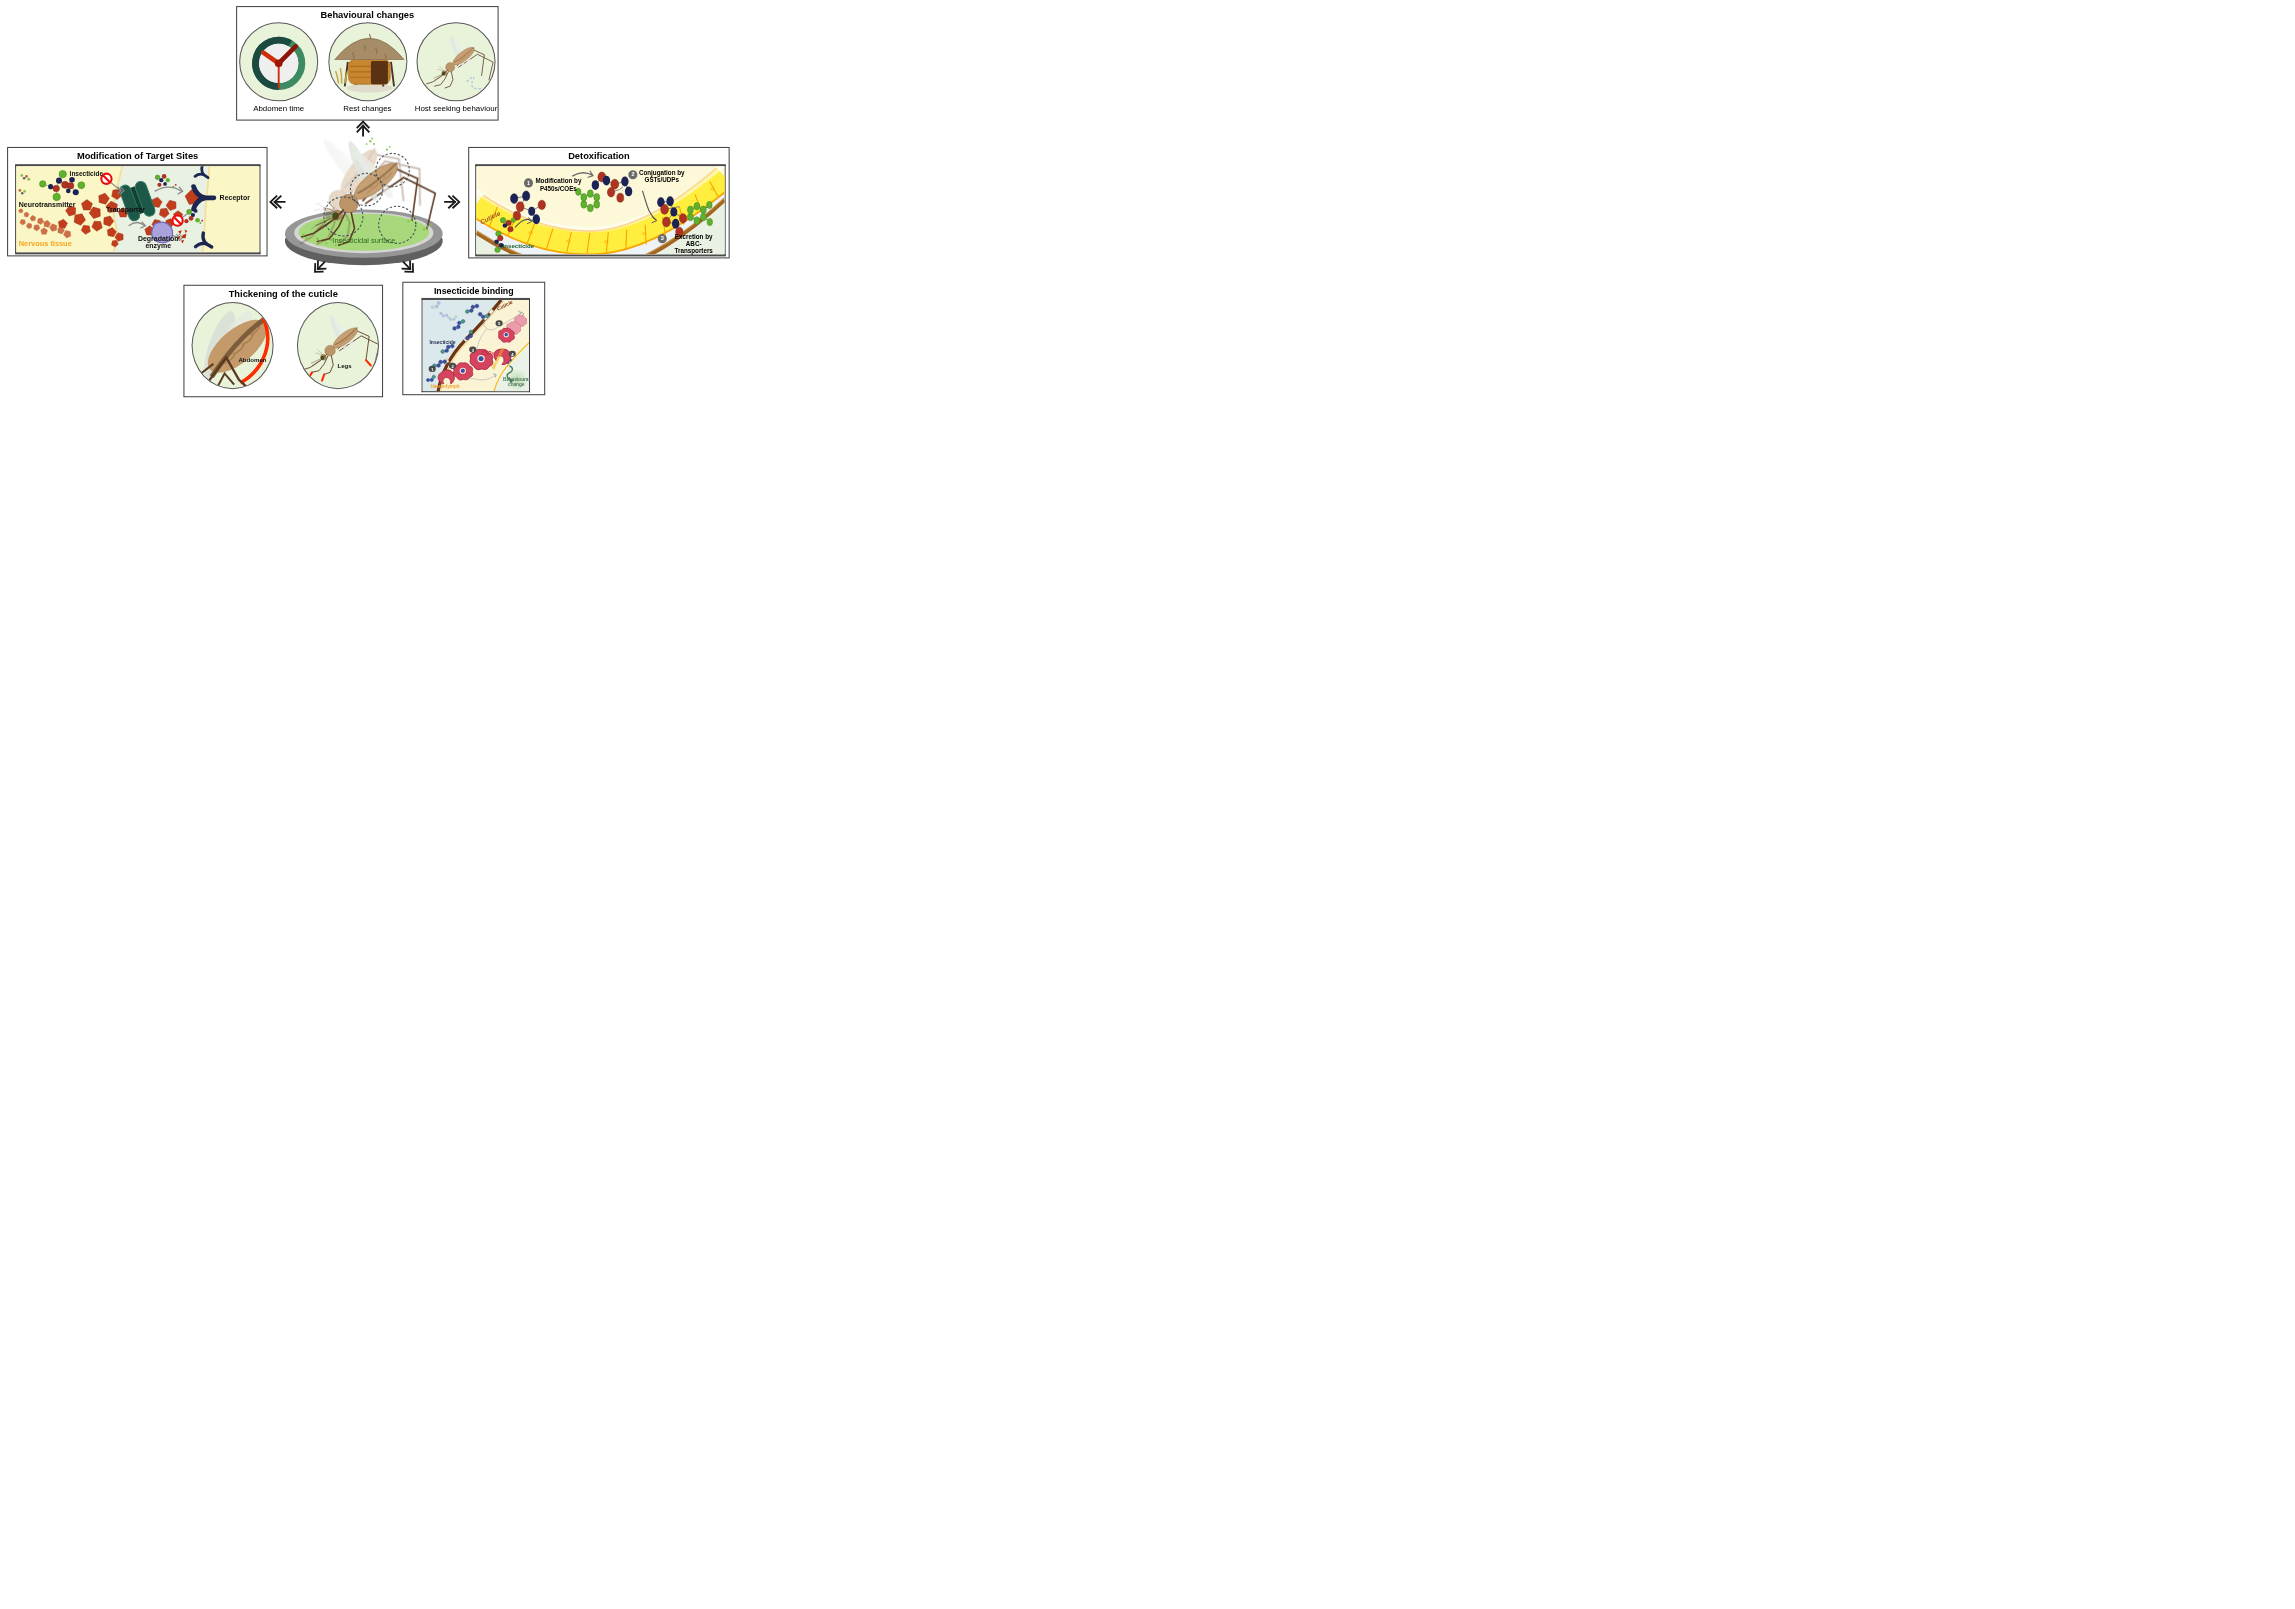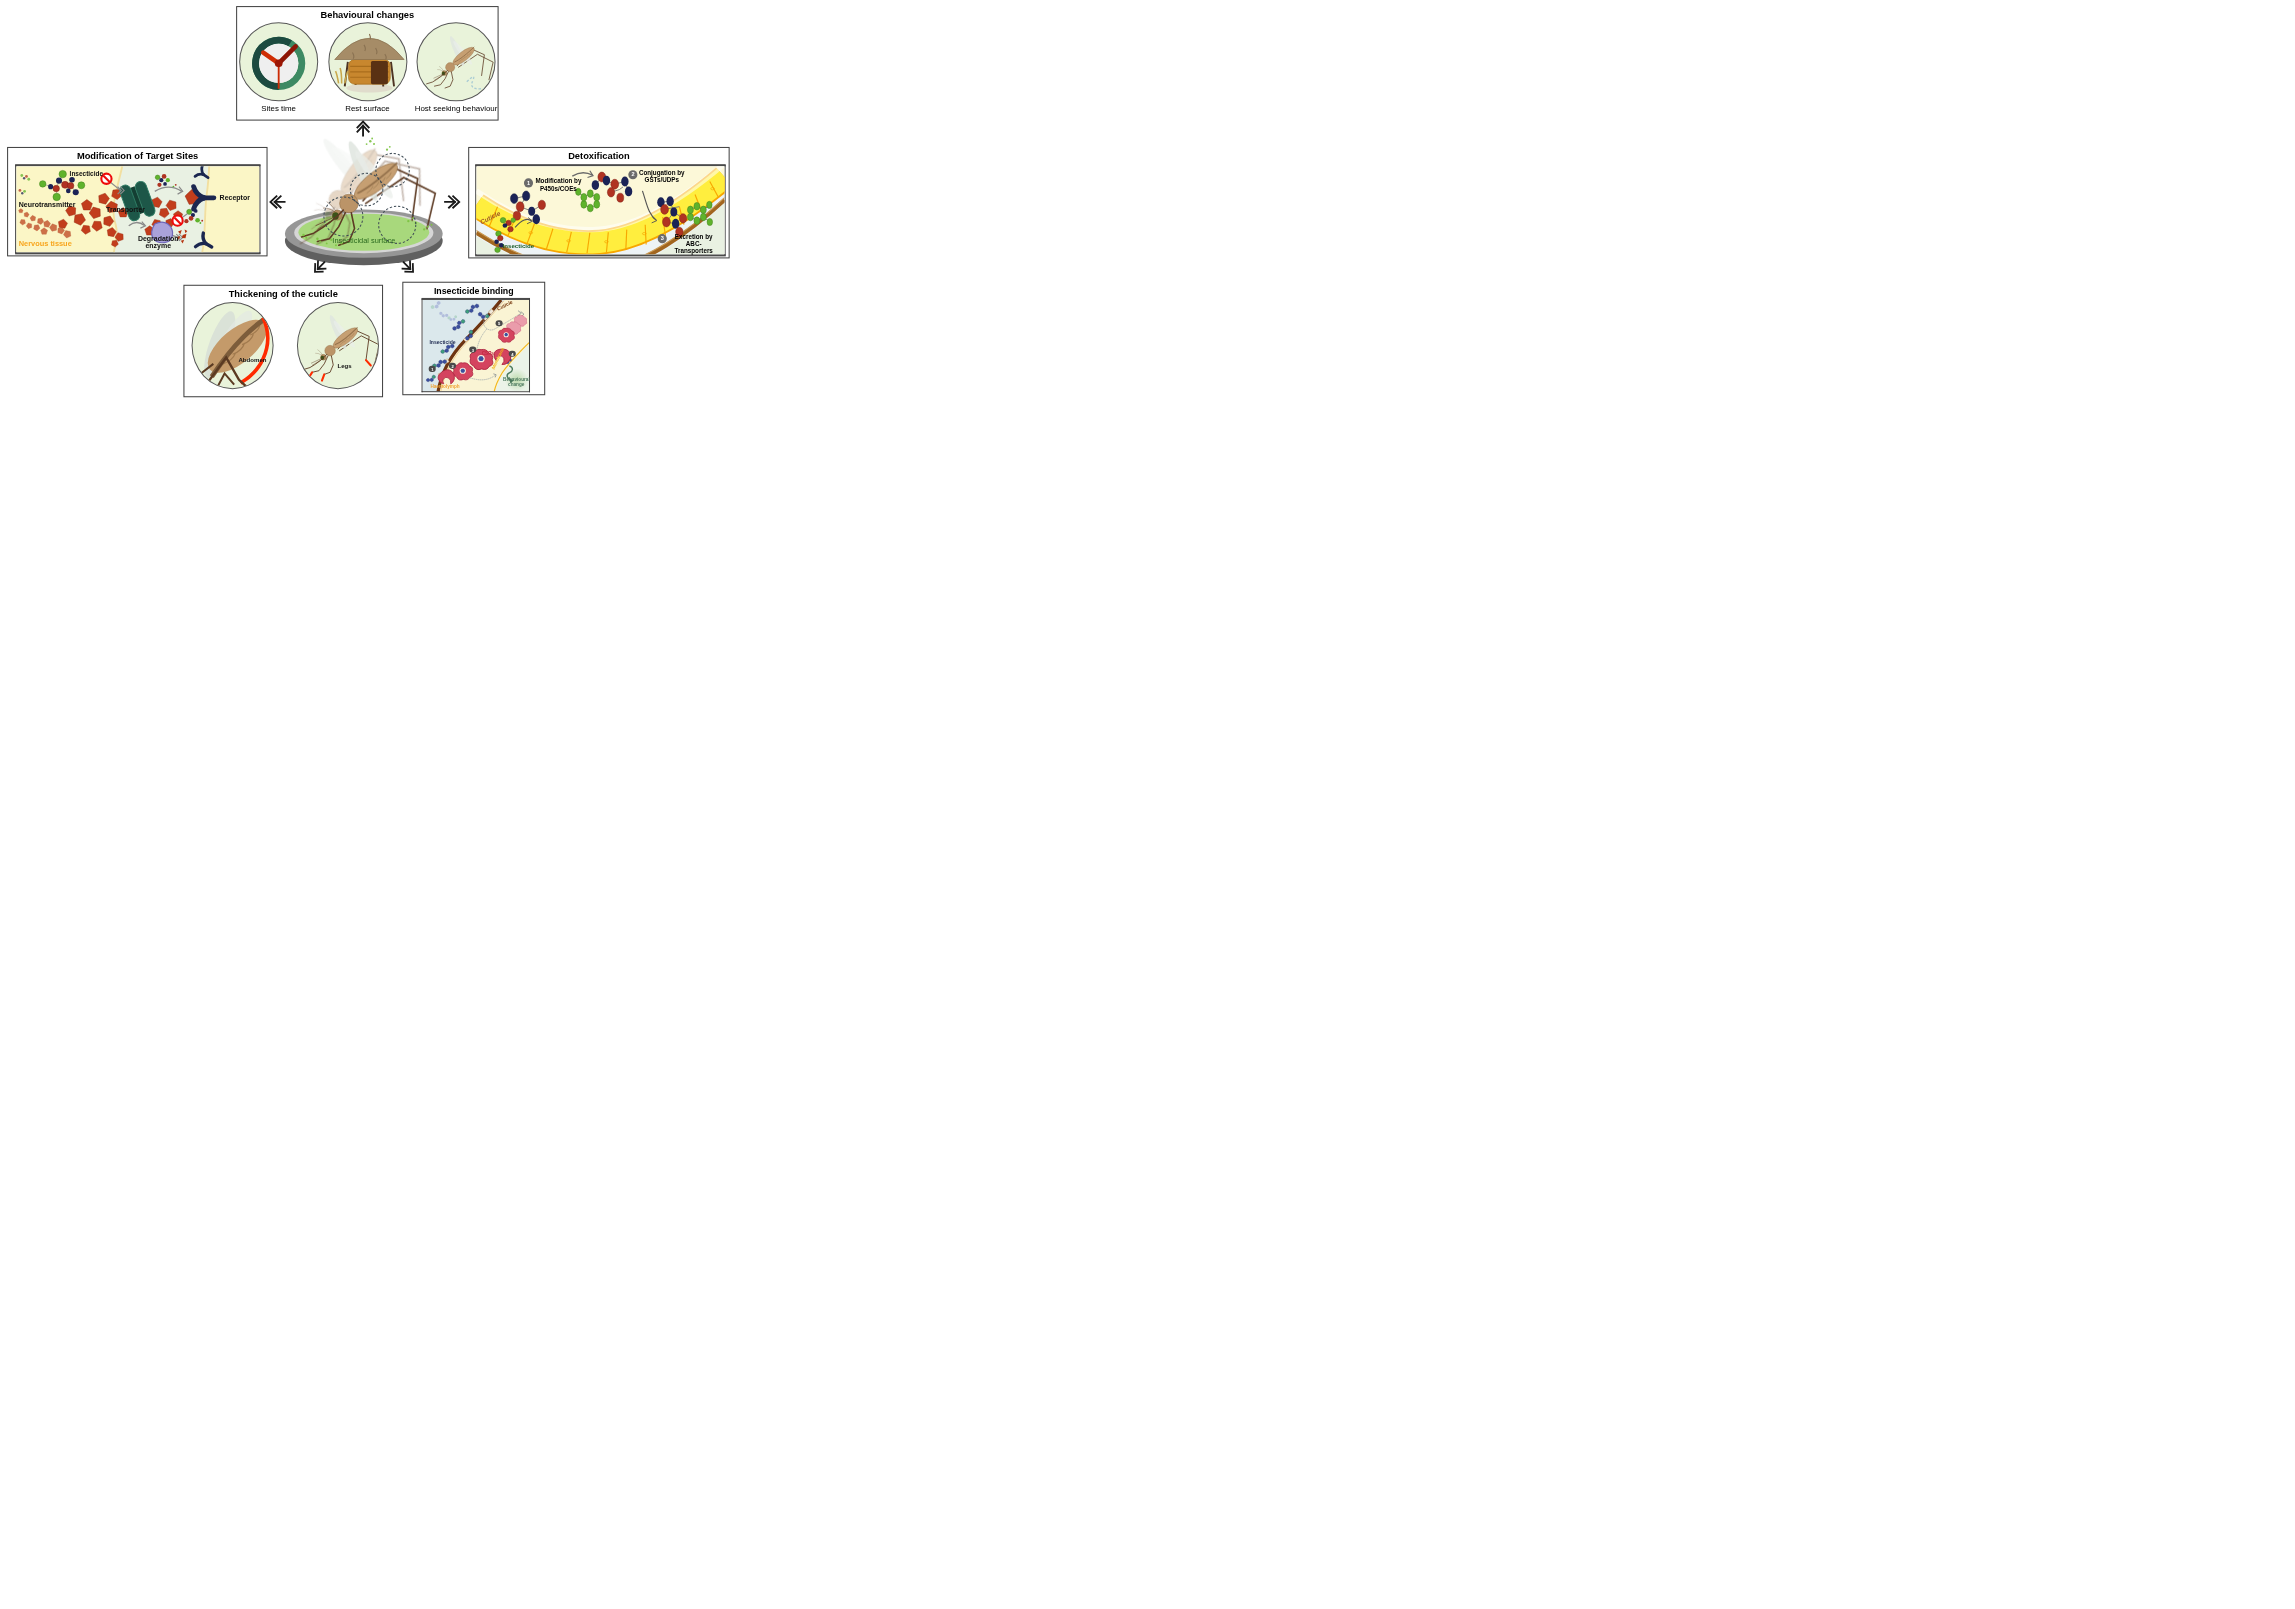--- a/index.html
+++ b/index.html
@@ -66,36 +66,36 @@
         <svg viewBox="0 0 100 100">
           <circle cx="50" cy="52" r="30" fill="none" stroke="#3d8a63" stroke-width="9"></circle>
           <path d="M65,26 A30,30 0 1 0 50,82" fill="none" stroke="#1c4a40" stroke-width="9"></path>
           <circle cx="50" cy="52" r="25.5" fill="#efefef"></circle>
           <line x1="50" y1="52" x2="30" y2="38" stroke="#cf2d05" stroke-width="6" stroke-linecap="round"></line>
           <line x1="50" y1="52" x2="72" y2="30" stroke="#8e1506" stroke-width="6" stroke-linecap="round"></line>
           <line x1="50" y1="52" x2="50" y2="85" stroke="#cc2b06" stroke-width="2.4"></line>
           <circle cx="50" cy="52" r="5" fill="#9c1605"></circle>
         </svg>
       </div>
-      <div class="cap">Sites time</div>
+      <div class="cap">Abdomen time</div>
     </div>
     <div class="bc">
       <div class="disc">
         <svg viewBox="0 0 100 100">
           <ellipse cx="52" cy="84" rx="30" ry="6" fill="#e0dccc"></ellipse>
           <path d="M24,50 L20,82 M80,50 L84,82 M36,54 L34,80 M68,54 L70,82" stroke="#4e3423" stroke-width="2.5"></path>
           <rect x="25" y="47" width="54" height="32" rx="8" fill="#c8872e" stroke="#a96e1c"></rect>
           <path d="M27,56 L77,56 M27,63 L77,63 M27,70 L77,70" stroke="#a96e1c" stroke-width="1.5"></path>
           <rect x="54" y="49" width="22" height="30" rx="2" fill="#5a3113"></rect>
           <path d="M7,47 Q52,-8 97,47 Z" fill="#a68c67" stroke="#8a7252"></path>
           <path d="M30,38 q3,5 1,8 M45,28 q3,5 1,8 M60,32 q3,5 1,8 M72,40 q3,4 1,7 M52,14 q2,4 1,7" stroke="#8a7252" stroke-width="1.5" fill="none"></path>
           <path d="M12,78 Q10,66 8,62 M16,78 Q16,64 14,58 M20,78 Q22,66 24,62" stroke="#c9a84c" stroke-width="2" fill="none"></path>
         </svg>
       </div>
-      <div class="cap">Rest surface</div>
+      <div class="cap">Rest changes</div>
     </div>
     <div class="bc">
       <div class="disc">
         <svg viewBox="0 0 100 100">
           <use href="#moz" transform="translate(-5,12) scale(0.30)"></use>
           <path d="M64,76 Q76,64 72,74 Q66,86 82,85 Q93,84 90,94" stroke="#a9ccd4" stroke-width="1.8" stroke-dasharray="3 2.5" fill="none"></path>
         </svg>
       </div>
       <div class="cap">Host seeking behaviour</div>
     </div>

